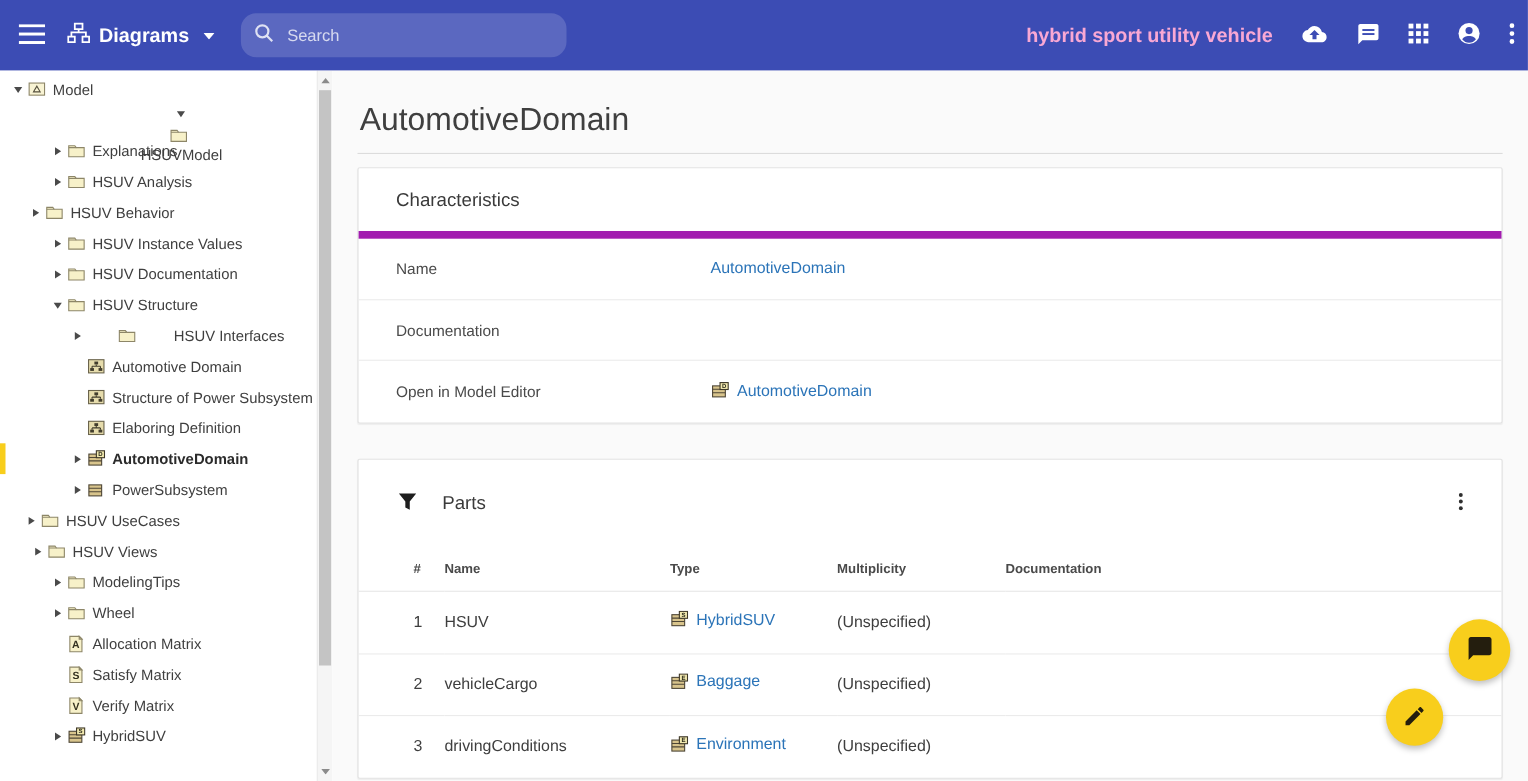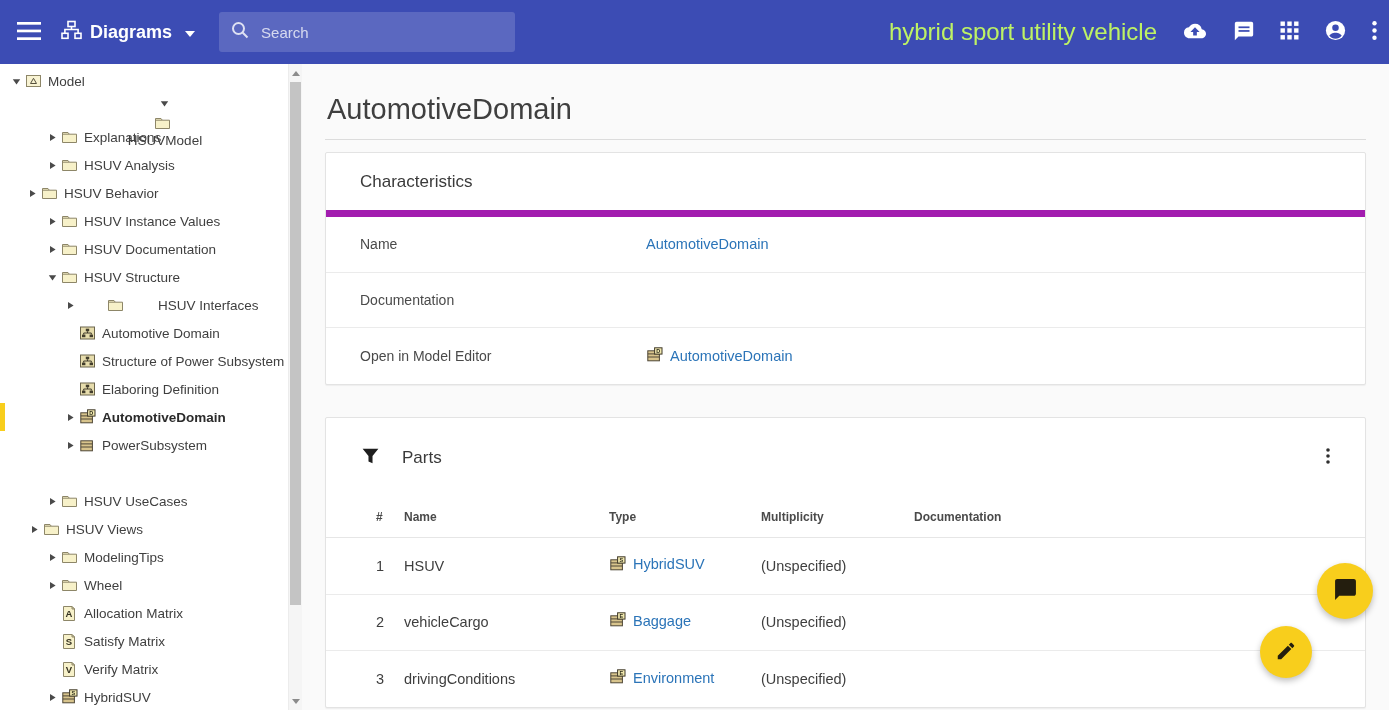--- a/index.html
+++ b/index.html
@@ -7,27 +7,27 @@
     font-family:"Liberation Sans", sans-serif; background:#FAFAFA; }
 
   
   .app-header { position:absolute; left:0; top:0; width:1389px; height:64px;
     background:#3C4CB4; display:flex; align-items:center; padding:0 10px 0 14px; z-index:30; }
   .hbtn { background:none; border:none; display:flex; align-items:center; justify-content:center;
     cursor:pointer; padding:0; }
   .menu-btn { width:30px; height:30px; }
   .nav-diagrams { display:flex; align-items:center; margin-left:17px; cursor:pointer; }
   .nav-diagrams .nav-label { color:#fff; font-size:18px; font-weight:bold; margin:0 13px 0 8px; }
-  .searchbox { margin-left:24px; width:296px; height:40px; border-radius:3px;
+  .searchbox { margin-left:24px; width:296px; height:40px; border-radius:14px;
     background:rgba(255,255,255,0.16); display:flex; align-items:center; padding:12px 12px; }
   .searchbox input { flex:1; background:transparent; border:none; outline:none;
     color:#fff; font-size:15px; margin-left:12px; font-family:"Liberation Sans",sans-serif; }
   .searchbox input::placeholder { color:rgba(255,255,255,0.75); }
   .h-right { margin-left:auto; display:flex; align-items:center; gap:25px; padding-right:2px; }
-  .project-title { color:#bef264; font-size:24px; font-weight:normal; margin-right:0px; white-space:nowrap; }
+  .project-title { color:#f9a8d4; font-size:18px; font-weight:bold; margin-right:0px; white-space:nowrap; }
 
   
   .sidebar { position:absolute; left:0; top:64px; width:302px; bottom:0; background:#fff;
     padding-top:3px; overflow:hidden; z-index:5; }
   .tree-row { position:relative; height:28px; display:flex; align-items:center;
     font-size:13.5px; color:#3F3F3F; cursor:pointer; white-space:nowrap; }
   .tree-row.selected .t-label { font-weight:bold; color:#2B2B2B; }
   .selbar { position:absolute; left:0; top:0; bottom:0; width:5px; background:#F8CE1C; }
   .expander { width:17px; display:inline-flex; justify-content:center; align-items:center; flex:0 0 17px; }
   .t-icon { width:21px; display:inline-flex; align-items:center; flex:0 0 21px; }
@@ -363,21 +363,21 @@
         </span>
         <span class="t-icon">
           <svg width="17" height="17" viewBox="0 0 17 17">
             <rect x="1.8" y="3.8" width="11.6" height="10" fill="#D8C48C" stroke="#4E4636"></rect>
             <line x1="1.8" y1="6.9" x2="13.4" y2="6.9" stroke="#4E4636"></line>
             <line x1="1.8" y1="10" x2="13.4" y2="10" stroke="#4E4636"></line>
           </svg>
         </span>
         <span class="t-label">PowerSubsystem</span>
       </div>
-      <div class="tree-row" style="padding-left: 44px; margin-top: 28px;">
+      <div class="tree-row" style="padding-left: 20px;">
         <span class="expander">
           <svg width="9" height="9" viewBox="0 0 9 9">
             <path d="M2 0.9 L7.6 4.5 L2 8.1 Z" fill="#4A4A4A"></path>
           </svg>
         </span>
         <span class="t-icon">
           <svg width="17" height="16" viewBox="0 0 17 16">
             <path d="M1.5 3.5 H7 L8.3 5.2 H15.5 V13.5 H1.5 Z" fill="#F7F1C9" stroke="#8D8668"></path>
             <path d="M1.5 5.2 H8.3" stroke="#8D8668" fill="none"></path>
           </svg>

